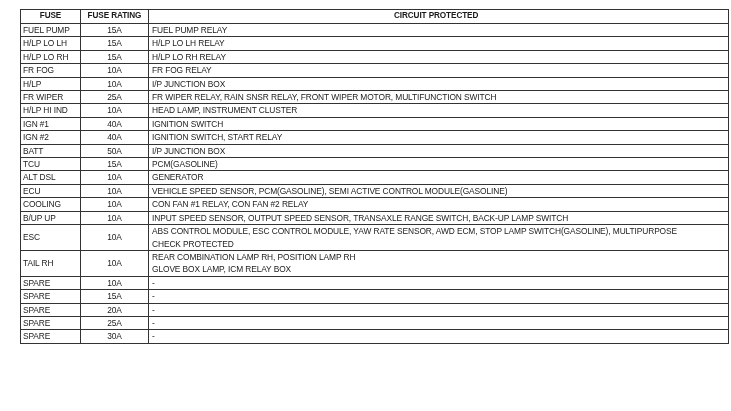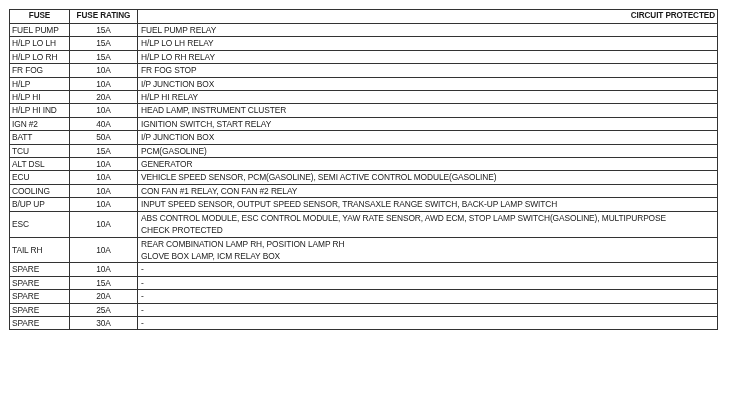--- a/index.html
+++ b/index.html
@@ -1,29 +1,29 @@
 <!DOCTYPE html>
 <html><head>
 <meta charset="utf-8">
 <style>
   html, body { margin: 0; padding: 0; background: #ffffff; }
   body { width: 731px; height: 411px; position: relative; overflow: hidden; }
   .fuse-table {
-    position: absolute; left: 9px; top: 9px; width: 709px;
+    position: absolute; left: 20px; top: 9px; width: 709px;
     border-collapse: collapse;
     font-family: "Liberation Sans", sans-serif;
     font-size: 8.4px; color: #1a1a1a; letter-spacing: -0.1px;
     border: 1.3px solid #222;
   }
   .fuse-table th, .fuse-table td {
     border: 0.9px solid #333; padding: 0 2px; line-height: 12.4px;
     vertical-align: middle; white-space: nowrap;
   }
   .fuse-table th { font-weight: bold; height: 13px; text-align: center; font-size: 8.2px; }
-  .fuse-table th.circuit-h { text-align: right; padding-left: 245px; }
+  .fuse-table th.circuit-h { text-align: left; padding-left: 245px; }
   .col-fuse { width: 55px; text-align: left; }
   .col-rating { width: 63px; text-align: center; margin-top: 48px; }
   .col-circuit { text-align: left; padding-left: 3px !important; }
   td.tall { line-height: 12.4px; }
 </style>
 </head>
 <body>
 
 <table class="fuse-table">
   <thead>
@@ -52,42 +52,49 @@
         <td class="col-fuse">H/LP LO RH</td>
         <td class="col-rating">15A</td>
         <td class="col-circuit">
           <div>H/LP LO RH RELAY</div>
         </td>
       </tr>
       <tr>
         <td class="col-fuse">FR FOG</td>
         <td class="col-rating">10A</td>
         <td class="col-circuit">
-          <div>FR FOG STOP</div>
+          <div>FR FOG RELAY</div>
         </td>
       </tr>
       <tr>
         <td class="col-fuse">H/LP</td>
         <td class="col-rating">10A</td>
         <td class="col-circuit">
           <div>I/P JUNCTION BOX</div>
         </td>
       </tr>
       <tr>
-        <td class="col-fuse">H/LP HI</td>
-        <td class="col-rating">20A</td>
+        <td class="col-fuse">FR WIPER</td>
+        <td class="col-rating">25A</td>
         <td class="col-circuit">
-          <div>H/LP HI RELAY</div>
+          <div>FR WIPER RELAY, RAIN SNSR RELAY, FRONT WIPER MOTOR, MULTIFUNCTION SWITCH</div>
         </td>
       </tr>
       <tr>
         <td class="col-fuse">H/LP HI IND</td>
         <td class="col-rating">10A</td>
         <td class="col-circuit">
           <div>HEAD LAMP, INSTRUMENT CLUSTER</div>
+        </td>
+      </tr>
+      <tr>
+        <td class="col-fuse">IGN #1</td>
+        <td class="col-rating">40A</td>
+        <td class="col-circuit">
+          <div>IGNITION SWITCH</div>
         </td>
       </tr>
       <tr>
         <td class="col-fuse">IGN #2</td>
         <td class="col-rating">40A</td>
         <td class="col-circuit">
           <div>IGNITION SWITCH, START RELAY</div>
         </td>
       </tr>
       <tr>

